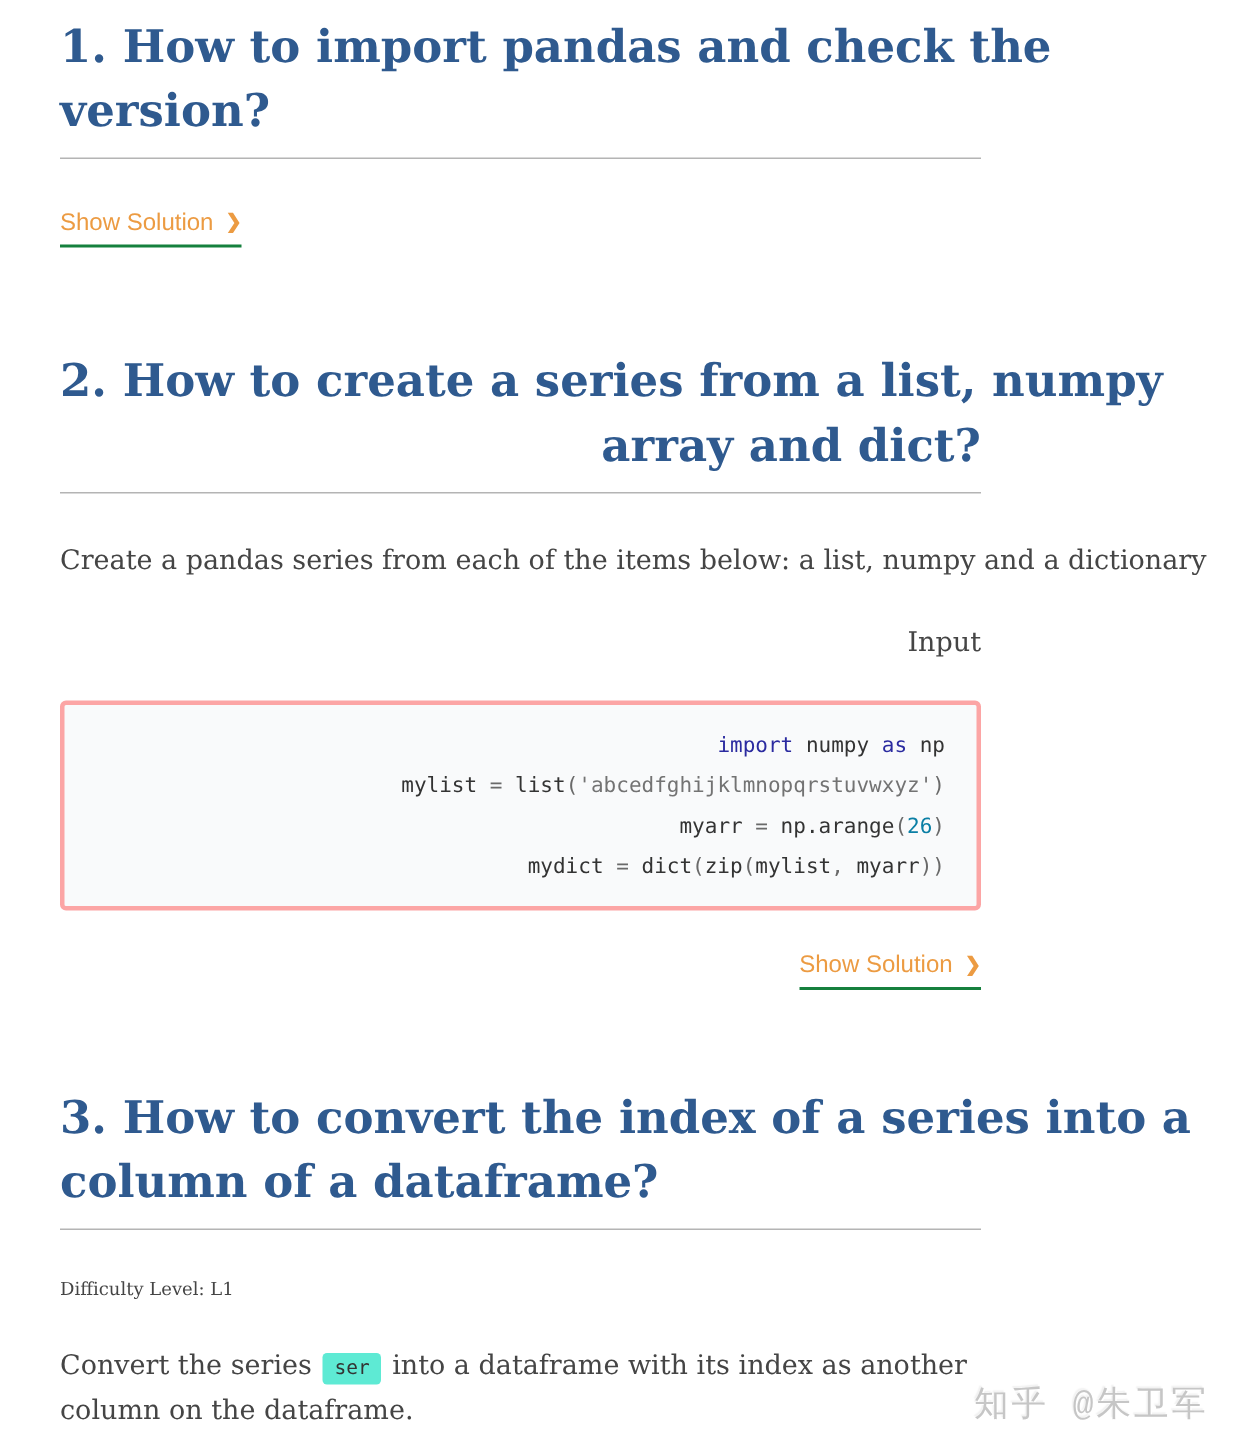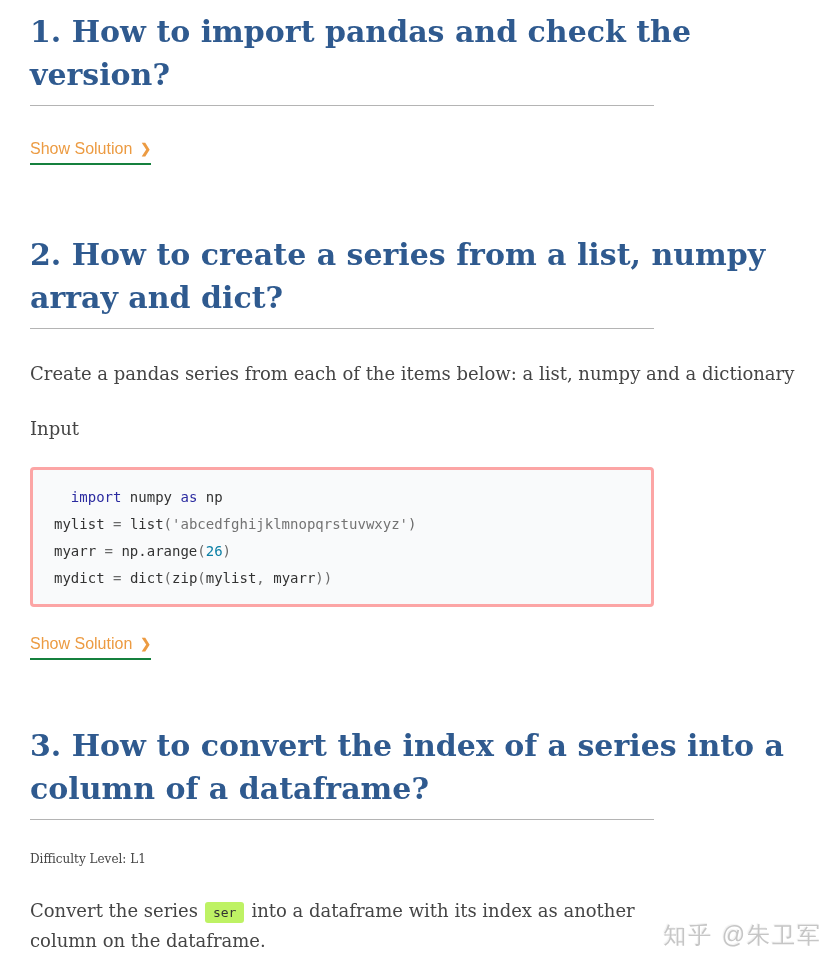--- a/index.html
+++ b/index.html
@@ -7,21 +7,21 @@
   body {
     width: 824px;
     height: 963px;
     background: #ffffff;
     font-family: "DejaVu Serif", serif;
     color: #454545;
     position: relative;
     overflow: hidden;
   }
   .content {
-    padding: 10px 18px 0 30px;
+    padding: 10px 18px 0 40px;
     width: 672px;
   }
   .question-heading {
     margin: 0;
     font-family: "DejaVu Serif", serif;
     font-size: 30px;
     font-weight: bold;
     color: #2f5a8f;
     line-height: 43px;
     padding-bottom: 9px;
@@ -39,21 +39,21 @@
     padding-bottom: 5px;
     cursor: pointer;
   }
   .show-solution .chev {
     font-size: 13px;
     font-weight: bold;
     margin-left: 8px;
     position: relative;
     top: -1px;
   }
-  .sec-2 { margin-top: 68px; }
+  .sec-2 { margin-top: 68px; text-align: right; }
   .sec-3 { margin-top: 64px; }
   .para {
     margin: 30px 0 0 0;
     font-size: 18px;
     line-height: 1.62;
     color: #454545;
     white-space: nowrap;
   }
   .input-label { margin-top: 26px; }
   .codeblock {
@@ -82,31 +82,31 @@
   .task {
     margin-top: 26px;
     font-size: 18px;
     line-height: 1.7;
     white-space: normal;
     max-width: 776px;
   }
   .inline-code {
     font-family: "DejaVu Sans Mono", monospace;
     font-size: 13px;
-    background: #bef264;
+    background: #5eead4;
     border-radius: 3px;
     padding: 3px 8px;
     margin: 0 7px;
     color: #333333;
   }
   .watermark {
     position: absolute;
-    right: 2px;
+    right: 18px;
     bottom: 12px;
-    font-family: Liberation Sans, sans-serif;
+    font-family: Liberation Mono, monospace;
     font-size: 23px;
     letter-spacing: 2px;
     color: #c6c6c6;
     text-shadow: 1px 1px 0 #ffffff, -1px -1px 1px rgba(0,0,0,0.06);
     pointer-events: none;
   }
 </style>
 </head>
 <body>
 

